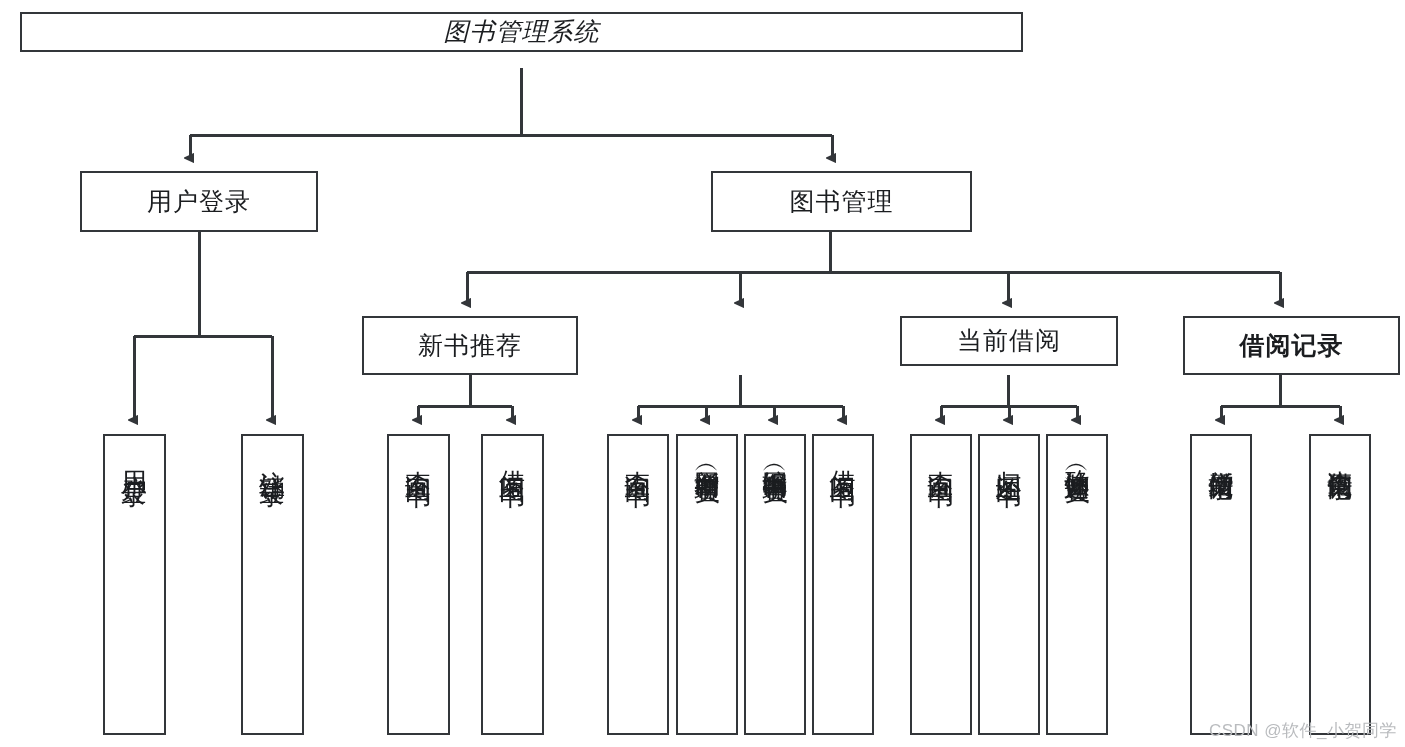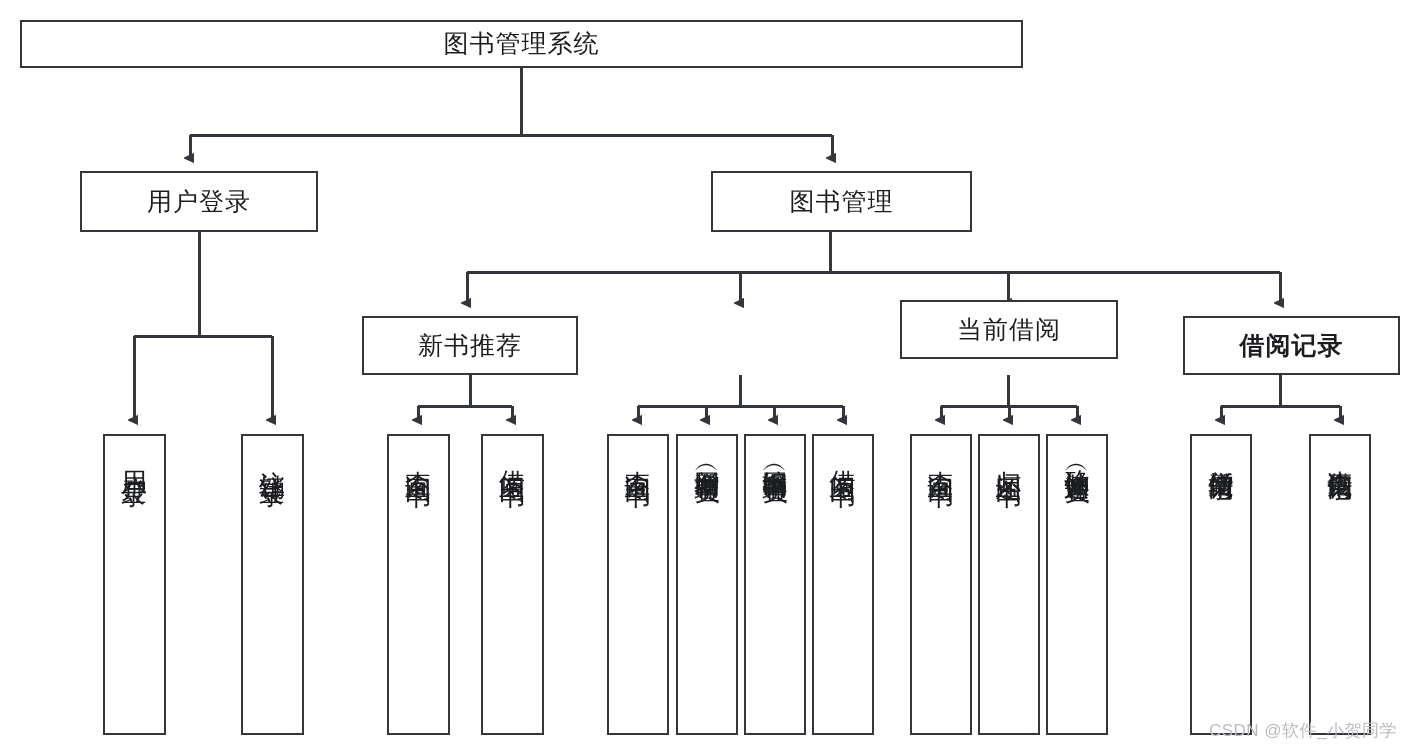--- a/index.html
+++ b/index.html
@@ -125,35 +125,35 @@
       <path d="M1009,406 L1009,420" marker-end="url(#arrow)"></path>
       <path d="M1077,406 L1077,420" marker-end="url(#arrow)"></path>
 
       <path d="M1280,375 L1280,406"></path>
       <path d="M1221,406 L1340,406"></path>
       <path d="M1221,406 L1221,420" marker-end="url(#arrow)"></path>
       <path d="M1340,406 L1340,420" marker-end="url(#arrow)"></path>
     </g>
   </svg>
 
-  <div class="node horizontal" style="left:20px; top:20px; width:1003px; height:48px;">
+  <div class="node horizontal" style="left:20px; top:12px; width:1003px; height:40px;font-style:italic;">
     <span class="label">图书管理系统</span>
   </div>
 
   <div class="node horizontal" style="left:80px; top:171px; width:238px; height:61px;">
     <span class="label">用户登录</span>
   </div>
   <div class="node horizontal" style="left:711px; top:171px; width:261px; height:61px;">
     <span class="label">图书管理</span>
   </div>
 
   <div class="node horizontal" style="left:362px; top:316px; width:216px; height:59px;">
     <span class="label">新书推荐</span>
   </div>
-  <div class="node horizontal" style="left:900px; top:300px; width:218px; height:59px;align-items:center;">
+  <div class="node horizontal" style="left:900px; top:316px; width:218px; height:50px;align-items:center;">
     <span class="label">当前借阅</span>
   </div>
   <div class="node horizontal" style="left:1183px; top:316px; width:217px; height:59px;font-weight:bold;">
     <span class="label">借阅记录</span>
   </div>
 
   <div class="node vertical" style="left:103px; top:434px; width:63px; height:301px;">
     <span class="label">用户登录</span>
   </div>
   <div class="node vertical" style="left:241px; top:434px; width:63px; height:301px;">

